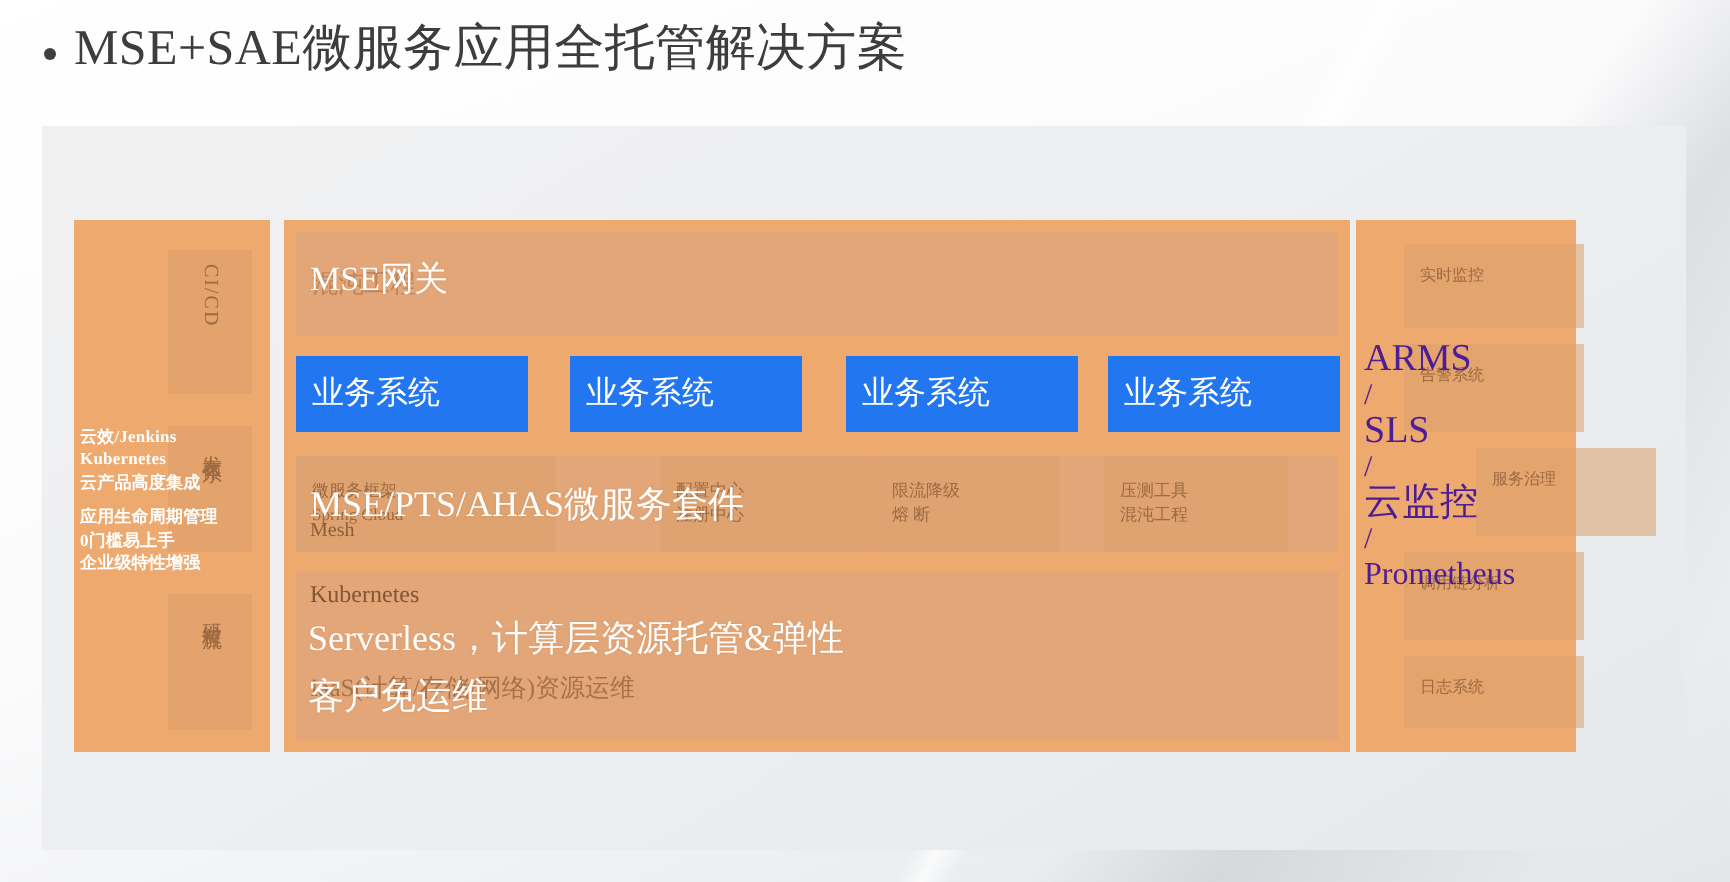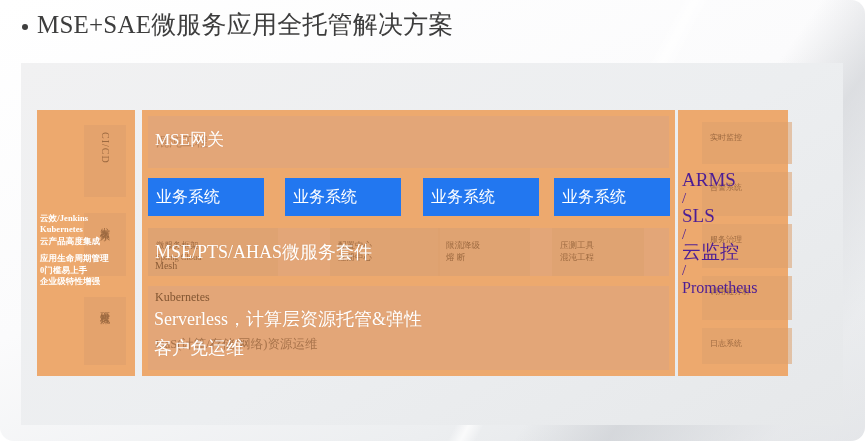--- a/index.html
+++ b/index.html
@@ -9,21 +9,20 @@
     background: #ffffff;
     font-family: "Liberation Serif", serif;
   }
   #slide {
     position: relative;
     width: 865px; height: 441px;
     background:
       linear-gradient(118deg, rgba(255,255,255,0) 62%, rgba(255,255,255,0.75) 63.2%, rgba(255,255,255,0) 64.6%),
       linear-gradient(125deg, rgba(214,216,219,0.0) 70%, rgba(198,201,206,0.55) 78%, rgba(236,237,239,0.25) 92%),
       linear-gradient(160deg, #ffffff 0%, #fbfbfc 45%, #eceef0 78%, #e2e4e7 100%);
-    border-radius: 14px;
   }
 
   
   #title-row {
     position: absolute;
     left: 22px; top: 10px;
     display: flex;
     align-items: center;
     gap: 9px;
   }
@@ -176,21 +175,21 @@
   #k8s-ghost2 { left: 13px; top: 229px; font-size: 12.5px; color: rgba(150,100,62,0.78); z-index:3;}
   #k8s-line1  { left: 12px; top: 197px; font-size: 18px; }
   #k8s-line2  { left: 12px; top: 226px; font-size: 18px; }
 
   
   #col-right { left: 678px; top: 110px; width: 110px; height: 266px; }
 
   .rbox { position: absolute; left: 24px; width: 90px; background: rgba(221,160,110,0.55); }
   #rb-1 { top: 12px;  height: 42px; }
   #rb-2 { top: 62px;  height: 44px; }
-  #rb-3 { top: 114px; height: 44px; }
+  #rb-3 { top: 114px; height: 44px; margin-left: 36px; }
   #rb-4 { top: 166px; height: 44px; }
   #rb-5 { top: 218px; height: 36px; }
 
   .rlabel {
     position: absolute;
     left: 8px; top: 10px;
     font-size: 8px;
     line-height: 11px;
     color: #9d6a41;
     white-space: nowrap;

